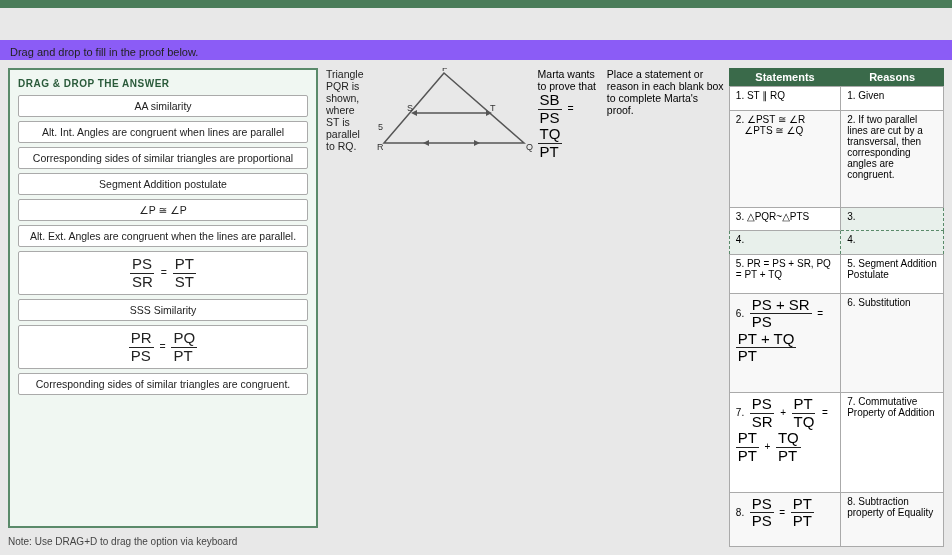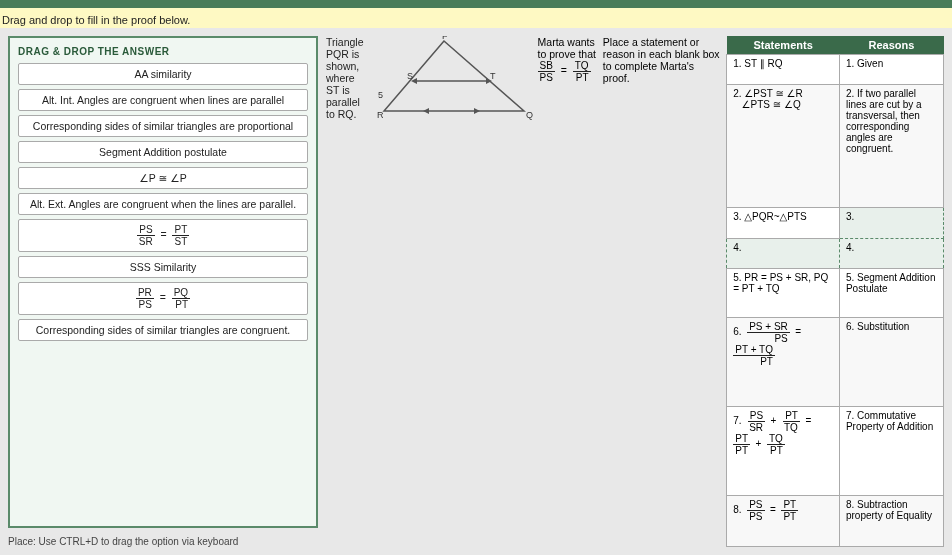--- a/index.html
+++ b/index.html
@@ -117,39 +117,39 @@
     }
     .drop-cell {
       background: #e8f0eb !important;
       border: 1px dashed #5a8a6a !important;
       min-width: 80px;
       min-height: 18px;
     }
     .frac {
       display: inline-flex;
       flex-direction: column;
-      align-items: flex-end;
-      font-size: 10px;
+      align-items: flex-start;
+      font-size: 15px;
       vertical-align: middle;
       line-height: 1.1;
     }
     .frac .num {
       border-bottom: 1px solid #222;
       padding: 0 2px;
     }
     .frac .den {
       padding: 0 2px;
     }
   </style>
 </head>
 <body>
 
 <div class="top-bar"></div>
 
-<div style="padding: 6px 10px 2px 2px; background:#fef9c3;">
+<div style="padding: 6px 10px 2px 10px; background:#8b5cf6;margin-top:32px;">
   <span class="instruction-text">Drag and drop to fill in the proof below.</span>
 </div>
 
 <div class="main-content">
 
   <div class="left-panel">
     <div class="drag-drop-box">
       <div class="drag-drop-title">DRAG &amp; DROP THE ANSWER</div>
 
       <div class="answer-item">AA similarity</div>
@@ -176,21 +176,21 @@
             <span class="den">PS</span>
           </span>
         &nbsp;=&nbsp;
         <span class="frac">
             <span class="num">PQ</span>
             <span class="den">PT</span>
           </span>
       </div>
       <div class="answer-item">Corresponding sides of similar triangles are congruent.</div>
     </div>
-    <div class="note-text">Place: Use CTRL+D to drag the option via keyboard</div>
+    <div class="note-text">Note: Use DRAG+D to drag the option via keyboard</div>
   </div>
 
   <div class="right-panel">
 
     <div class="triangle-section">
       <div class="triangle-info">
         <p>Triangle PQR is shown, where ST is parallel to RQ.</p>
       </div>
 
       <svg class="triangle-diagram" viewBox="0 0 160 90">

